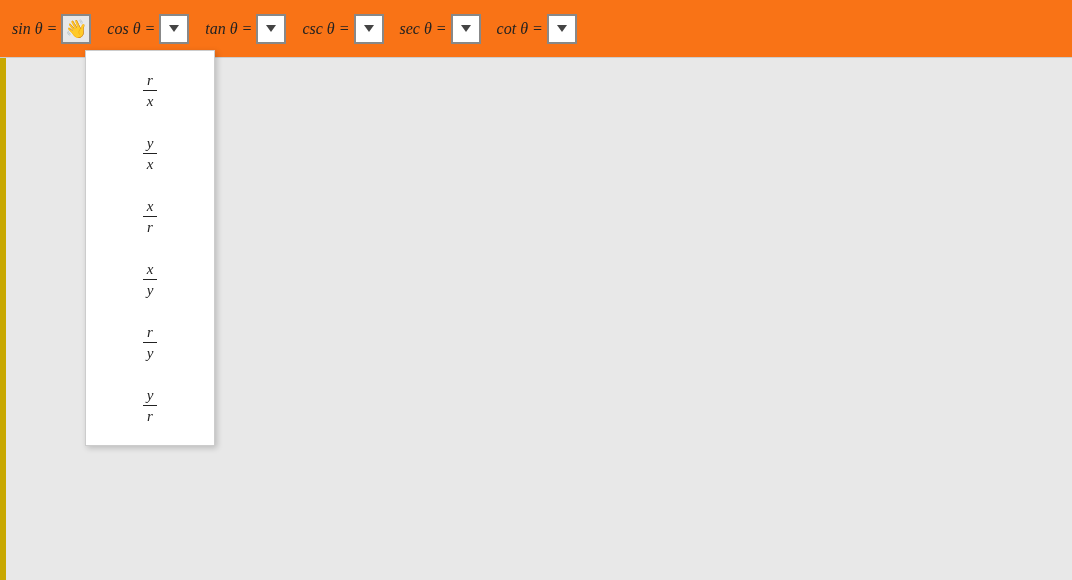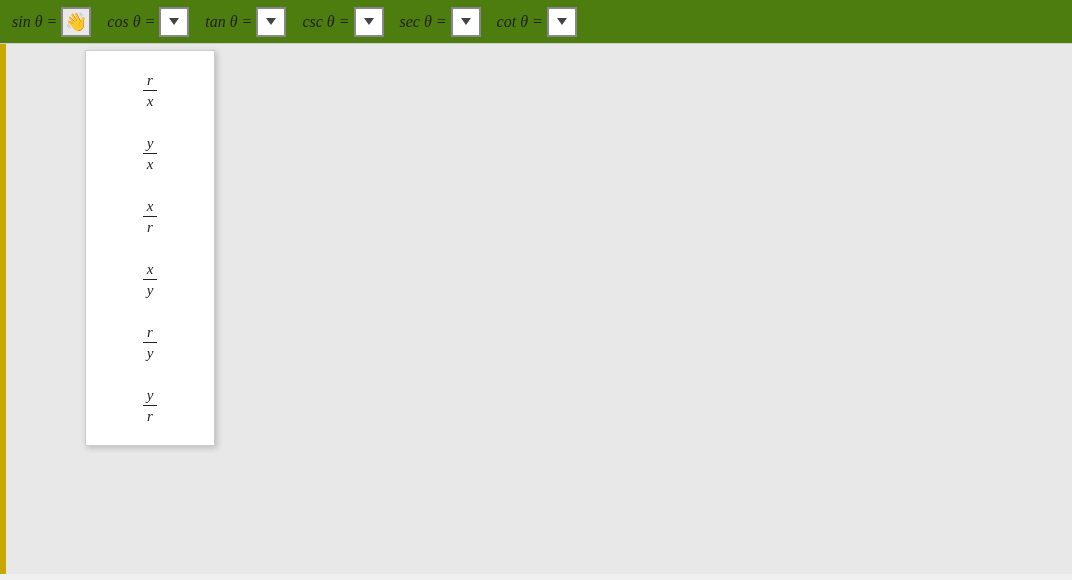--- a/index.html
+++ b/index.html
@@ -13,25 +13,25 @@
       height: 580px;
       background: #f0f0f0;
       font-family: Georgia, 'Times New Roman', serif;
       overflow: hidden;
       position: relative;
     }
 
     .header-bar {
       display: flex;
       align-items: center;
-      background: #4d7c0f;
+      background: #f97316;
       border-bottom: 1px solid #ccc;
       padding: 8px 12px;
       gap: 16px;
-      height: 44px;
+      height: 58px;
       position: relative;
       z-index: 10;
     }
 
     .trig-label {
       font-size: 16px;
       font-style: italic;
       color: #222;
       white-space: nowrap;
     }

